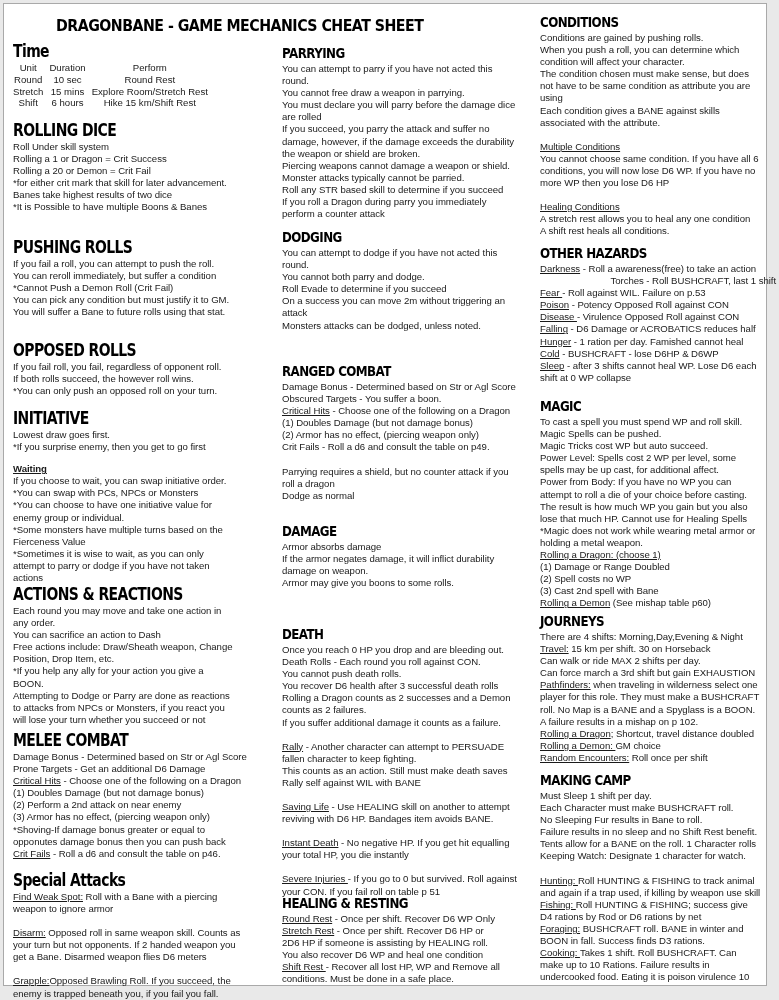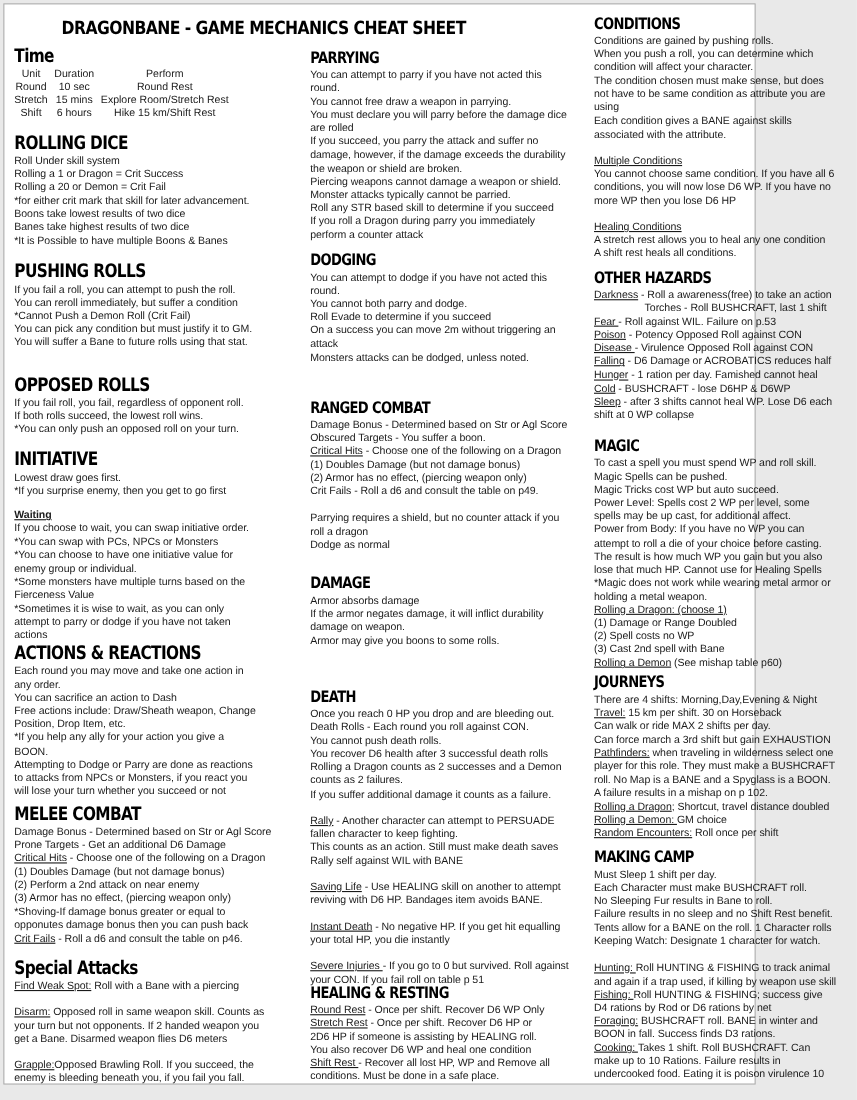--- a/index.html
+++ b/index.html
@@ -1,42 +1,42 @@
 <!DOCTYPE html>
 <html><head>
 <meta charset="utf-8">
 <style>
   html, body { margin:0; padding:0; }
   body {
     width:779px; height:1000px; background:#e9e9e9; position:relative; overflow:hidden;
     font-family:"Liberation Sans", sans-serif; color:#1a1a1a;
   }
   .sheet {
-    position:absolute; left:3px; top:3px; width:684px; height:983px;
+    position:absolute; left:3px; top:3px; width:764px; height:983px;
     background:#fff; border:1px solid #a9a9a9; box-sizing:border-box;
   }
   .title {
     position:absolute; left:52px; top:12px; margin:0;
     font-family:"DejaVu Sans", sans-serif; font-weight:bold; font-size:16.5px;
     letter-spacing:-0.6px; transform:scaleX(0.86); transform-origin:left top; white-space:nowrap; color:#000;
   }
   .sec { position:absolute; }
   .col1 { left:9px; width:262px; }
   .col2 { left:278px; width:254px; }
   .col3 { left:536px; width:236px; }
   h2 {
     margin:0 0 1px 0; font-family:"DejaVu Sans", sans-serif; font-weight:bold; font-size:14.5px;
     line-height:17px; letter-spacing:-0.7px; transform:scaleX(0.82); transform-origin:left top;
     white-space:nowrap; color:#000;
   }
   h2.big { font-size:17px; line-height:20px; }
   .line { font-size:9.6px; line-height:12.1px; white-space:nowrap; letter-spacing:-0.05px; }
   .gap { height:12px; }
   .u { text-decoration:underline; }
-  .indent { padding-left:46px; }
+  .indent { padding-left:46px;text-align:right; }
   table.time { border-collapse:collapse; font-size:9.6px; }
   table.time td { padding:0 6px 0 0; line-height:11.8px; white-space:nowrap;text-align:center; }
 </style>
 </head>
 <body>
 
 <div class="sheet">
 
   <h1 class="title">DRAGONBANE - GAME MECHANICS CHEAT SHEET</h1>
 
@@ -67,38 +67,37 @@
     </tbody>
       </table>
   </section>
 
   <section class="sec col1" style="top:116px">
     <h2 class="big">ROLLING DICE</h2>
     <div class="line">Roll Under skill system</div>
     <div class="line">Rolling a 1 or Dragon = Crit Success</div>
     <div class="line">Rolling a 20 or Demon = Crit Fail</div>
     <div class="line">*for either crit mark that skill for later advancement.</div>
-    <div class="line">Boons take lowest results of two dice</div>
     <div class="line">Banes take highest results of two dice</div>
     <div class="line">*It is Possible to have multiple Boons &amp; Banes</div>
   </section>
 
   <section class="sec col1" style="top:233px">
     <h2 class="big">PUSHING ROLLS</h2>
     <div class="line">If you fail a roll, you can attempt to push the roll.</div>
     <div class="line">You can reroll immediately, but suffer a condition</div>
     <div class="line">*Cannot Push a Demon Roll (Crit Fail)</div>
     <div class="line">You can pick any condition but must justify it to GM.</div>
     <div class="line">You will suffer a Bane to future rolls using that stat.</div>
   </section>
 
   <section class="sec col1" style="top:336px">
     <h2 class="big">OPPOSED ROLLS</h2>
     <div class="line">If you fail roll, you fail, regardless of opponent roll.</div>
-    <div class="line">If both rolls succeed, the lowest roll wins.</div>
+    <div class="line">If both rolls succeed, the however roll wins.</div>
     <div class="line">*You can only push an opposed roll on your turn.</div>
   </section>
 
   <section class="sec col1" style="top:404px">
     <h2 class="big">INITIATIVE</h2>
     <div class="line">Lowest draw goes first.</div>
     <div class="line">*If you surprise enemy, then you get to go first</div>
     <div class="gap" style="height:10px"></div>
     <div class="line u" style="font-weight:bold">Waiting</div>
     <div class="line">If you choose to wait, you can swap initiative order.</div>
@@ -135,27 +134,28 @@
     <div class="line">(2) Perform a 2nd attack on near enemy</div>
     <div class="line">(3) Armor has no effect, (piercing weapon only)</div>
     <div class="line">*Shoving-If damage bonus greater or equal to</div>
     <div class="line">opponutes damage bonus then you can push back</div>
     <div class="line"><span class="u">Crit Fails</span><span> - Roll a d6 and consult the table on p46.</span></div>
   </section>
 
   <section class="sec col1" style="top:866px">
     <h2 class="big">Special Attacks</h2>
     <div class="line"><span class="u">Find Weak Spot:</span><span> Roll with a Bane with a piercing</span></div>
+    <div class="line">weapon to ignore armor</div>
     <div class="gap"></div>
     <div class="line"><span class="u">Disarm:</span><span> Opposed roll in same weapon skill. Counts as</span></div>
     <div class="line">your turn but not opponents. If 2 handed weapon you</div>
     <div class="line">get a Bane. Disarmed weapon flies D6 meters</div>
     <div class="gap"></div>
     <div class="line"><span class="u">Grapple:</span><span>Opposed Brawling Roll. If you succeed, the</span></div>
-    <div class="line">enemy is bleeding beneath you, if you fail you fall.</div>
+    <div class="line">enemy is trapped beneath you, if you fail you fall.</div>
   </section>
 
   <section class="sec col2" style="top:41px">
     <h2>PARRYING</h2>
     <div class="line">You can attempt to parry if you have not acted this</div>
     <div class="line">round.</div>
     <div class="line">You cannot free draw a weapon in parrying.</div>
     <div class="line">You must declare you will parry before the damage dice</div>
     <div class="line">are rolled</div>
     <div class="line">If you succeed, you parry the attack and suffer no</div>

